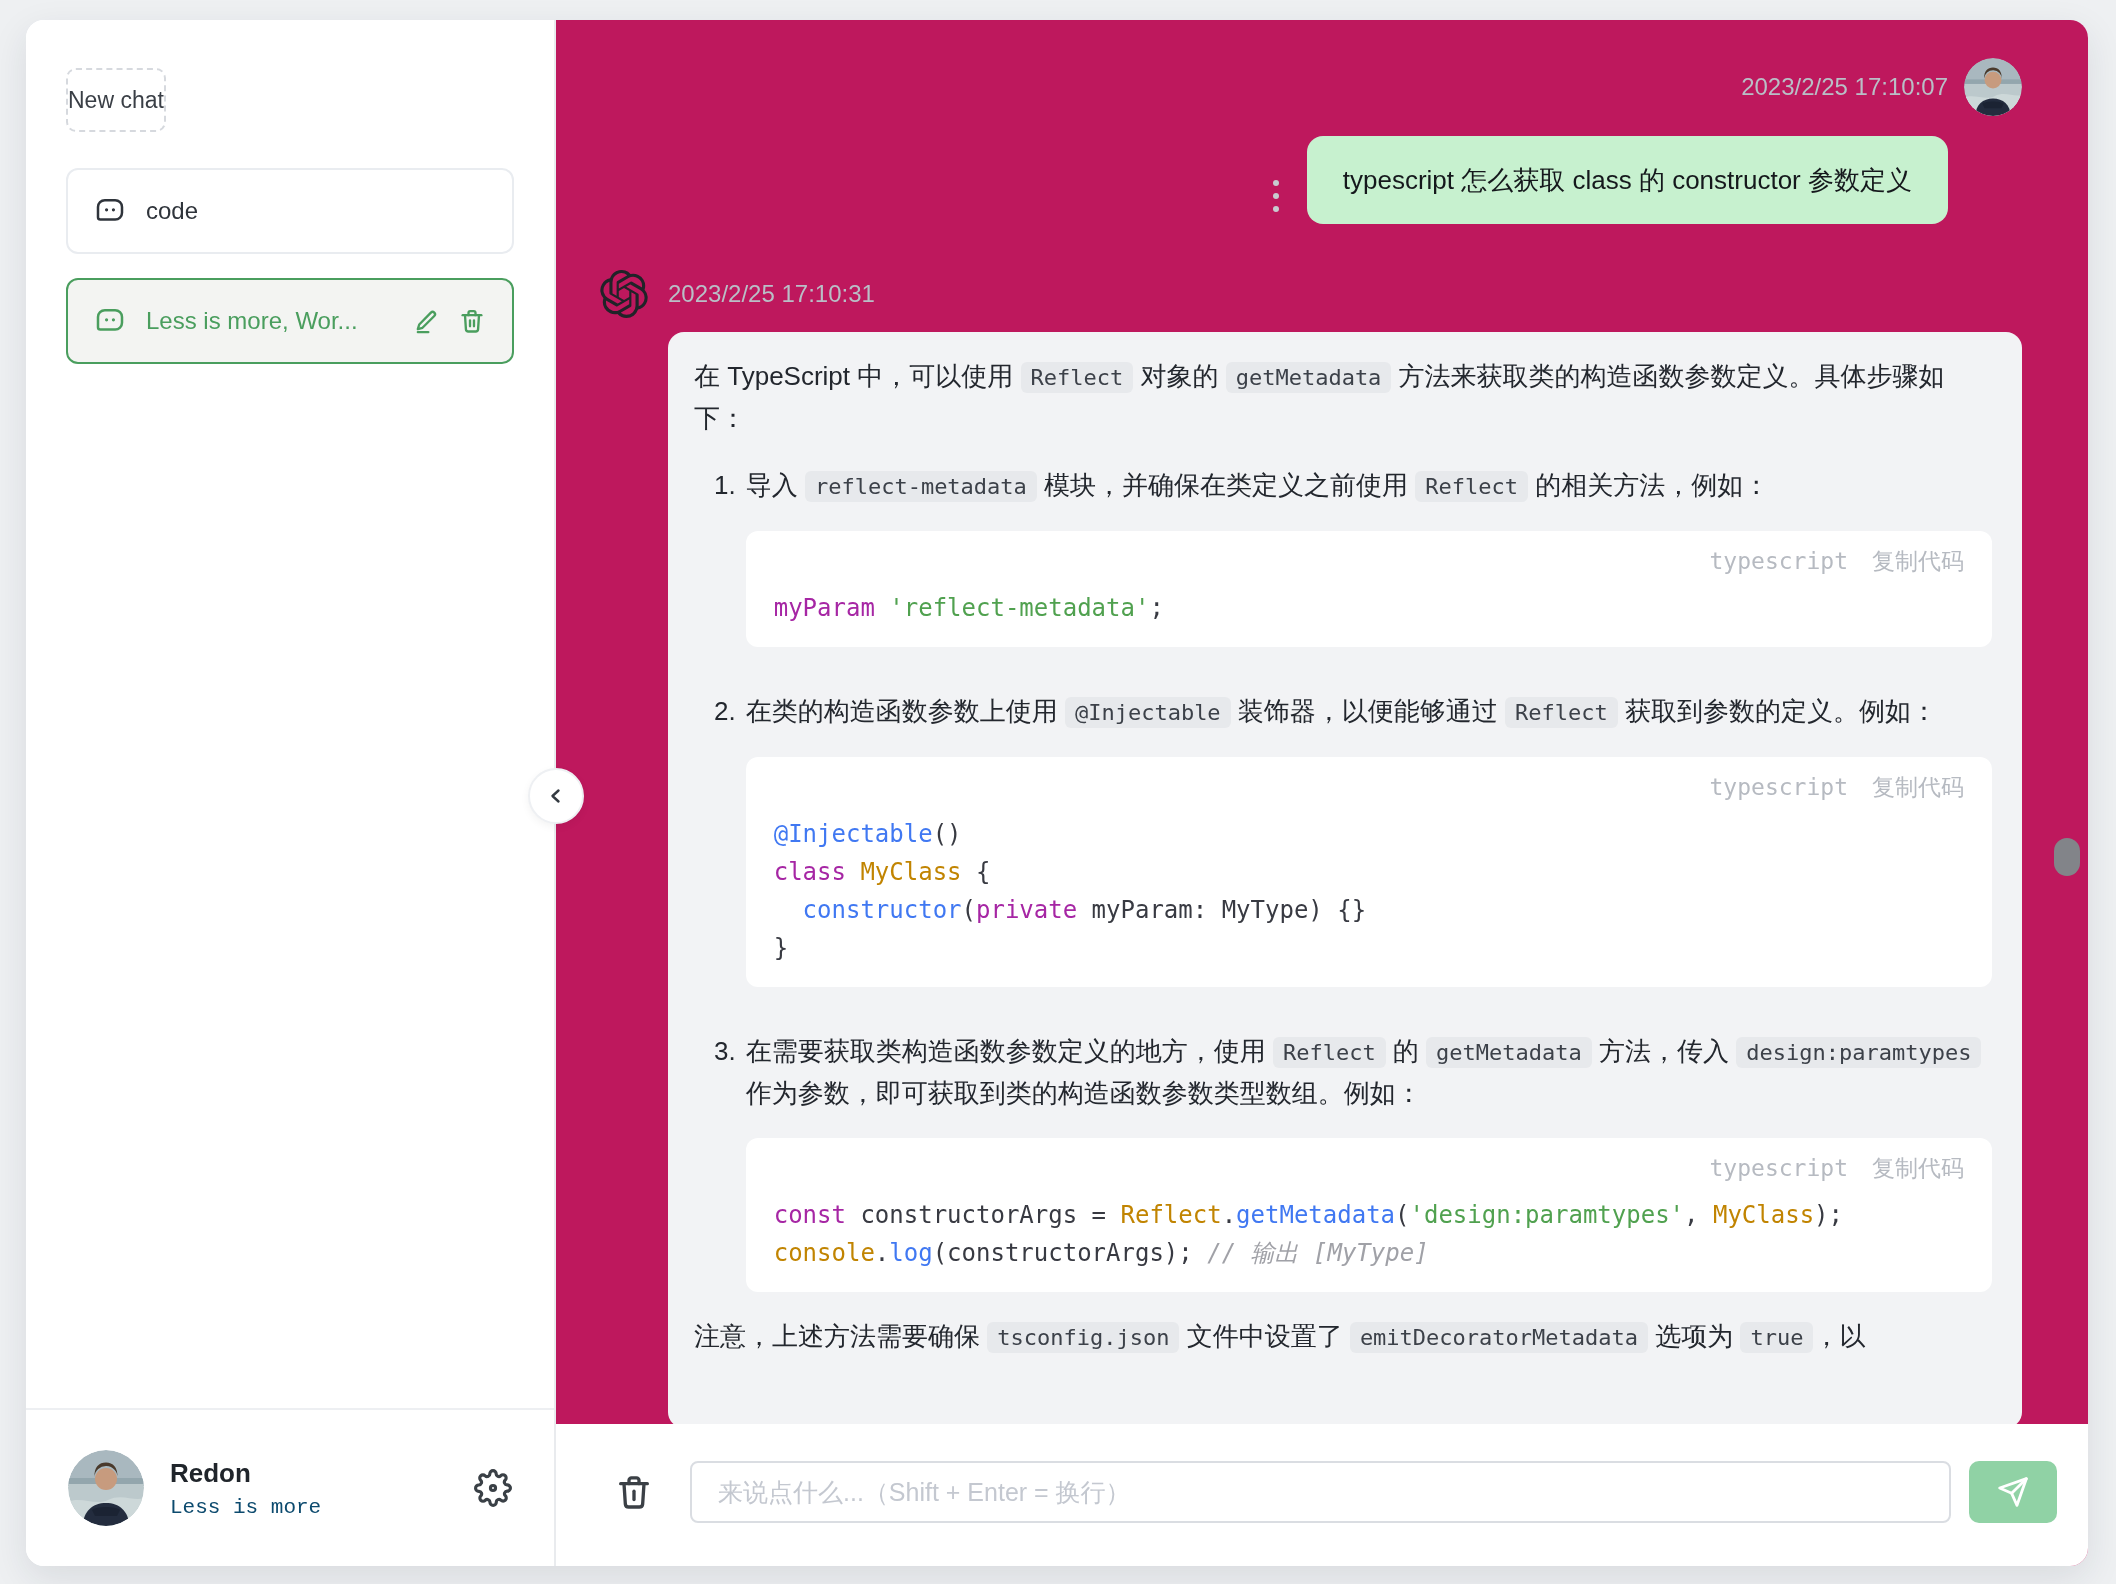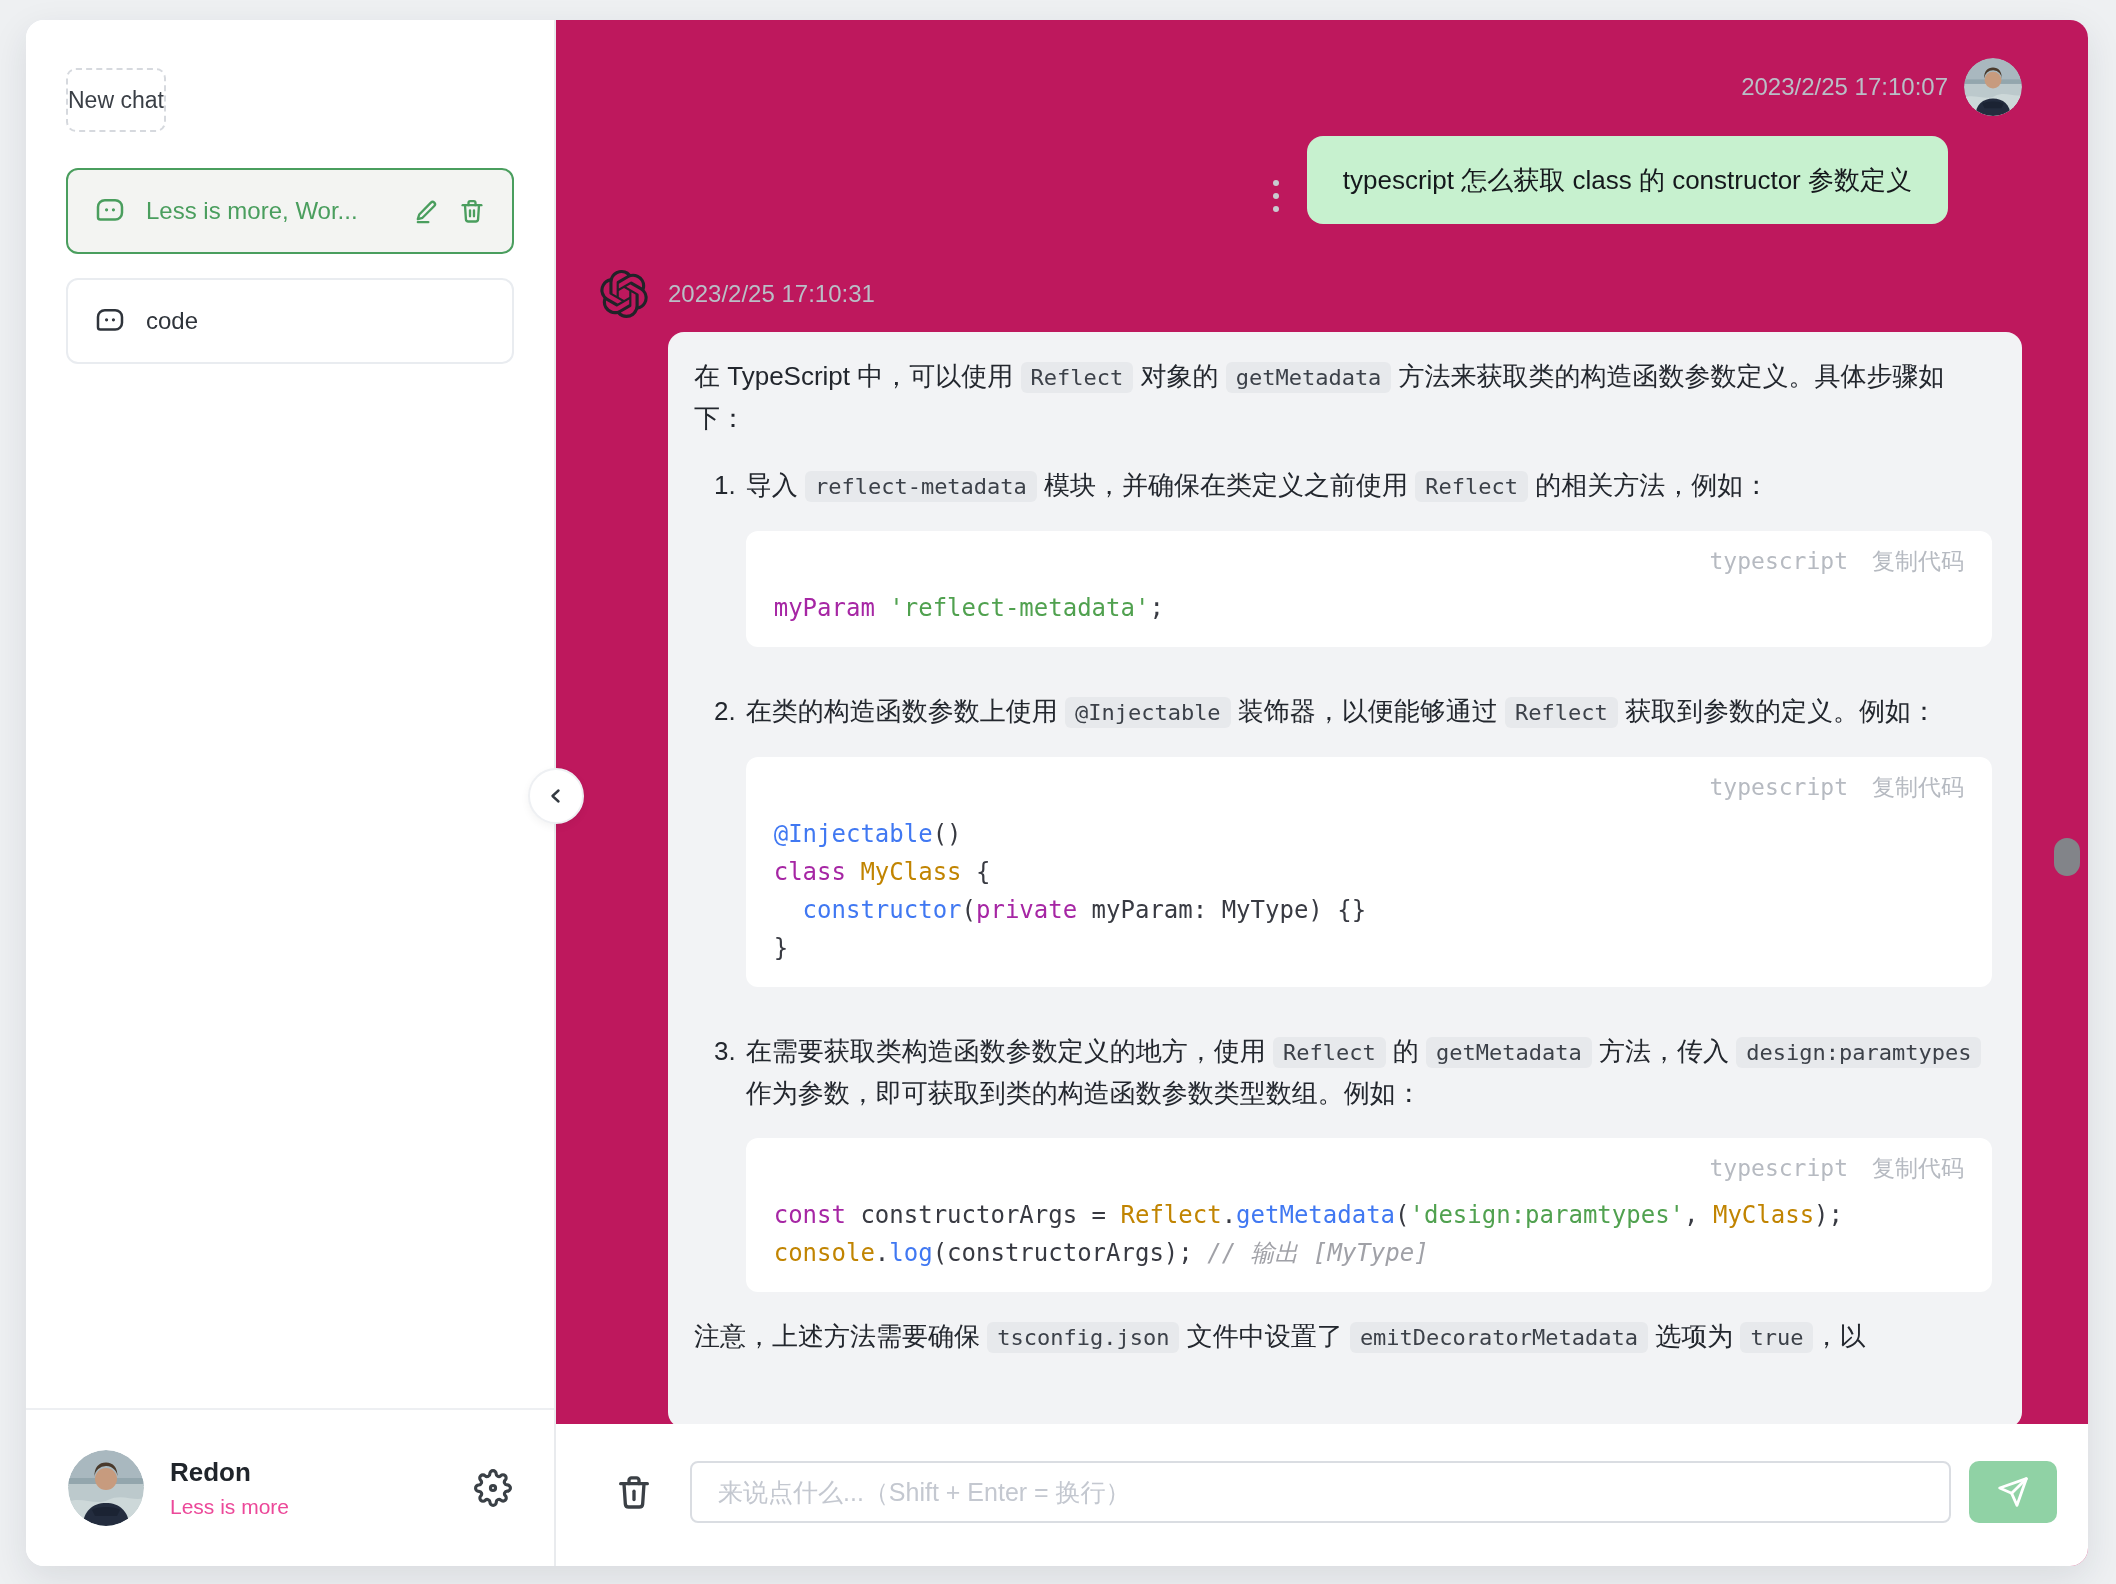--- a/index.html
+++ b/index.html
@@ -46,21 +46,21 @@
   .row-action { width:28px; height:28px; color:#4a9e5e; flex:0 0 auto; cursor:pointer; }
   .row-action + .row-action { margin-left:-2px; }
   .sidebar-footer {
     height:158px; border-top:2px solid #edeff2;
     display:flex; align-items:center; gap:26px; padding:0 42px;
   }
   .avatar { border-radius:50%; overflow:hidden; flex:0 0 auto; }
   .avatar svg { display:block; }
   .user-meta { display:flex; flex-direction:column; gap:7px; }
   .user-name { font-size:26px; font-weight:bold; color:#20252b; }
-  .user-sub { font-size:21px; color:#ec4899; }
+  .user-sub { font-size:21px; color:#0c4a6e;font-family:Liberation Mono, monospace; }
   .gear-btn { margin-left:auto; width:38px; height:38px; color:#3a4046; cursor:pointer; }
   
   .collapse-btn {
     position:absolute; left:502px; top:748px; width:56px; height:56px;
     background:#fff; border:2px solid #eef0f3; border-radius:50%;
     box-shadow:0 3px 8px rgba(0,0,0,.05);
     display:flex; align-items:center; justify-content:center;
     cursor:pointer; z-index:5;
   }
   .collapse-btn svg { width:24px; height:24px; color:#343a41; }
@@ -152,20 +152,31 @@
 </style>
 </head>
 <body>
 
 <div class="app-card">
 
   <aside class="sidebar">
     <div class="sidebar-top">
       <button class="new-chat-btn">New chat</button>
 
+      <div class="chat-item">
+        <span class="bubble-icon">
+          <svg viewBox="0 0 28 28" fill="none" stroke="currentColor" stroke-width="2.2">
+            <path d="M10 4.5h8.5a6 6 0 0 1 6 6v5a6 6 0 0 1-6 6H5.5a2 2 0 0 1-2-2v-9a6 6 0 0 1 6-6z" stroke-linejoin="round"></path>
+            <circle cx="11" cy="13" r="0.6" fill="currentColor" stroke-width="1.6"></circle>
+            <circle cx="17" cy="13" r="0.6" fill="currentColor" stroke-width="1.6"></circle>
+          </svg>
+        </span>
+        <span class="chat-title">code</span>
+      </div>
+
       <div class="chat-item active">
         <span class="bubble-icon">
           <svg viewBox="0 0 28 28" fill="none" stroke="currentColor" stroke-width="2.2">
             <path d="M10 4.5h8.5a6 6 0 0 1 6 6v5a6 6 0 0 1-6 6H5.5a2 2 0 0 1-2-2v-9a6 6 0 0 1 6-6z" stroke-linejoin="round"></path>
             <circle cx="11" cy="13" r="0.6" fill="currentColor" stroke-width="1.6"></circle>
             <circle cx="17" cy="13" r="0.6" fill="currentColor" stroke-width="1.6"></circle>
           </svg>
         </span>
         <span class="chat-title">Less is more, Wor...</span>
         <span class="row-action">
@@ -176,31 +187,20 @@
         </span>
         <span class="row-action">
           <svg viewBox="0 0 24 24" fill="none" stroke="currentColor" stroke-width="2" stroke-linecap="round" stroke-linejoin="round">
             <path d="M4 7h16"></path>
               <path d="M9 7V5a1.5 1.5 0 0 1 1.5-1.5h3A1.5 1.5 0 0 1 15 5v2"></path>
             <path d="M6 7l.8 12.2A2 2 0 0 0 8.8 21h6.4a2 2 0 0 0 2-1.8L18 7"></path>
             <path d="M10.3 11.5v5"></path>
               <path d="M13.7 11.5v5"></path>
           </svg>
         </span>
-      </div>
-
-      <div class="chat-item">
-        <span class="bubble-icon">
-          <svg viewBox="0 0 28 28" fill="none" stroke="currentColor" stroke-width="2.2">
-            <path d="M10 4.5h8.5a6 6 0 0 1 6 6v5a6 6 0 0 1-6 6H5.5a2 2 0 0 1-2-2v-9a6 6 0 0 1 6-6z" stroke-linejoin="round"></path>
-            <circle cx="11" cy="13" r="0.6" fill="currentColor" stroke-width="1.6"></circle>
-            <circle cx="17" cy="13" r="0.6" fill="currentColor" stroke-width="1.6"></circle>
-          </svg>
-        </span>
-        <span class="chat-title">code</span>
       </div>
     </div>
 
     <div class="sidebar-footer">
       <span class="avatar">
         <svg width="76" height="76" viewBox="0 0 76 76">
           <defs>
               <clipPath id="avclip1">
                 <circle cx="38" cy="38" r="38"></circle>
               </clipPath>

